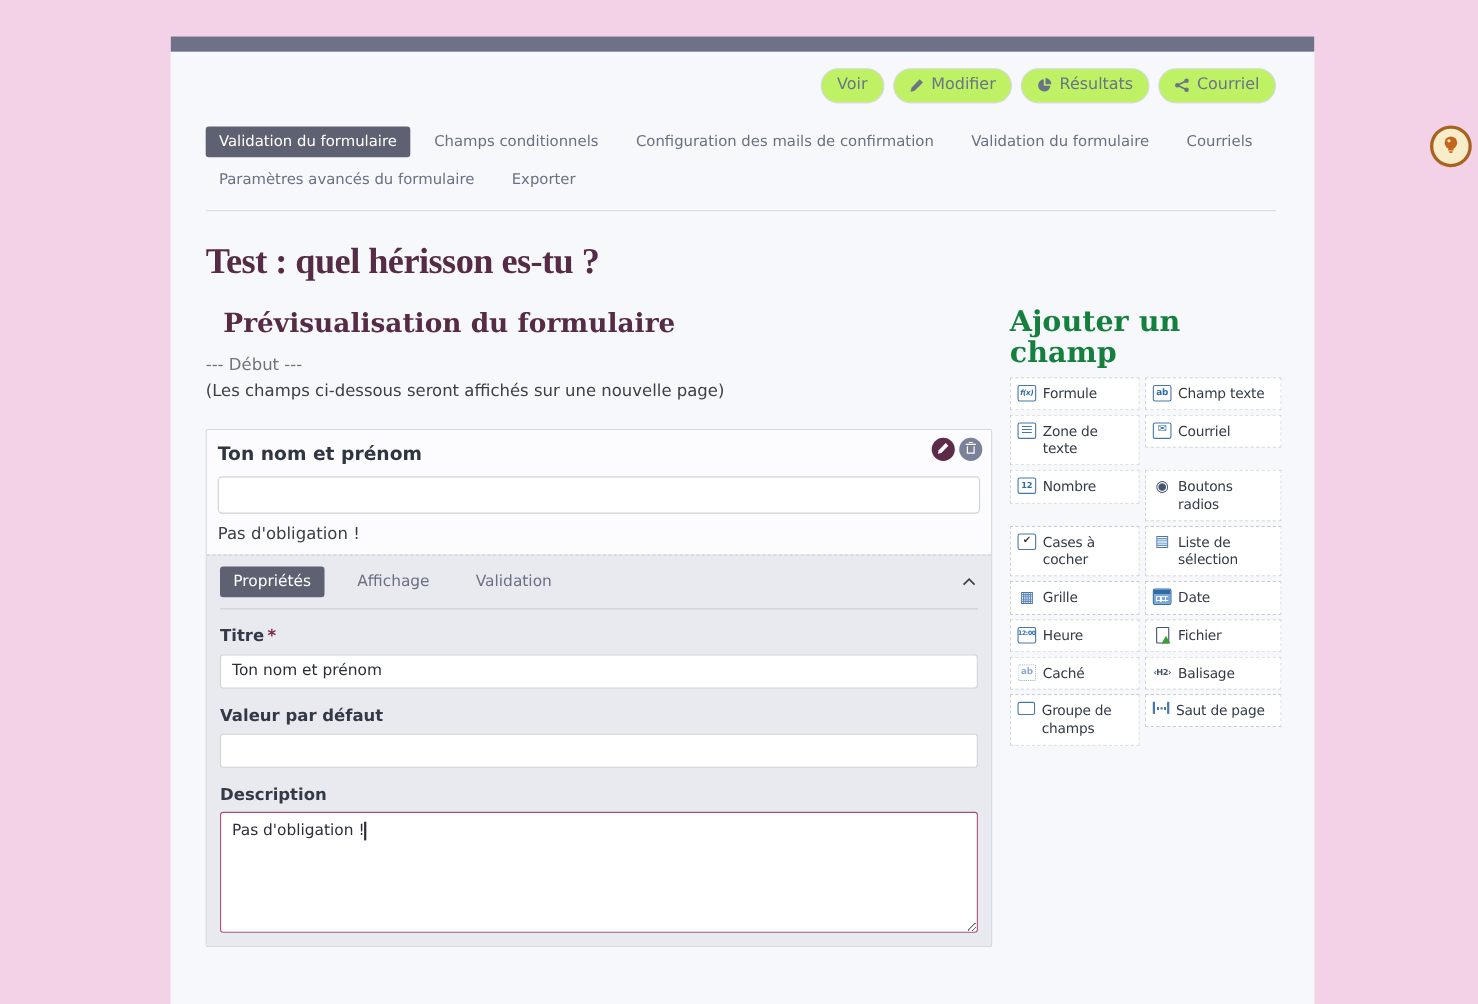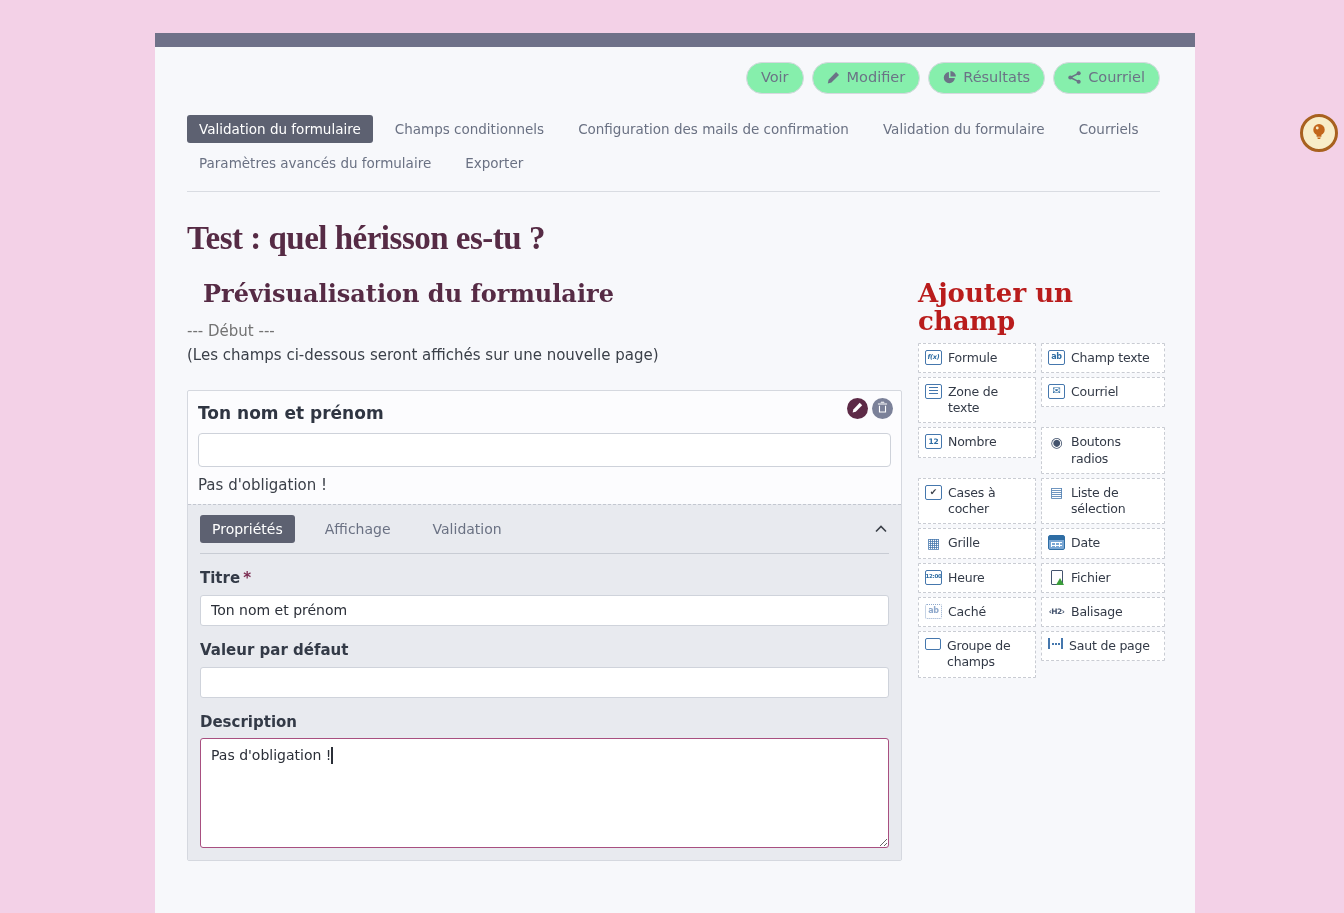--- a/index.html
+++ b/index.html
@@ -17,21 +17,21 @@
     overflow: hidden;
   }
   .topbar { height: 14px; background: #6f7189; }
   .card-inner { padding: 0 35px 0 32px; }
 
   
   .actions { display: flex; justify-content: flex-end; gap: 8px; margin-top: 15px; }
   .act {
     display: inline-flex; align-items: center; gap: 7px;
     padding: 5px 14px; border: 1px solid #d6d9df; border-radius: 16px;
-    background: #86efac; color: #6b7386; font-size: 14.5px;
+    background: #bef264; color: #6b7386; font-size: 14.5px;
     font-family: inherit; cursor: pointer; line-height: 1.35;
   }
   .act svg { display: block; }
 
   
   .tabs { margin-top: 21px; padding-bottom: 8px; border-bottom: 1px solid #d9dce2; }
   .tabrow { display: flex; flex-wrap: wrap; gap: 6px 10px; margin-bottom: 6px; align-items: center; }
   .tab {
     padding: 6px 12px; font-size: 13.5px; color: #6a7183;
     text-decoration: none; border-radius: 3px; cursor: pointer; white-space: nowrap;
@@ -98,21 +98,21 @@
   .ftextarea {
     display: block; width: 100%; height: 110px; resize: both;
     border: 1px solid #a84f80; border-radius: 3px; background: #fff;
     font-family: inherit; font-size: 14px; padding: 8px 10px; color: #2b2f38;
   }
   .caret { position: absolute; left: 131px; top: 9px; width: 1.5px; height: 17px; background: #2b2f38; }
 
   
   h2.add-heading {
     font-family: "DejaVu Serif", "Liberation Serif", serif;
-    font-size: 26px; line-height: 1.08; font-weight: 700; color: #b91c1c;
+    font-size: 26px; line-height: 1.08; font-weight: 700; color: #15803d;
     max-width: 175px;
   }
   .palette {
     margin-top: 8px; display: grid; grid-template-columns: 118px 124px;
     gap: 4px 5px; align-items: start;
   }
   .pal {
     display: flex; align-items: flex-start; gap: 6px; text-align: left;
     padding: 6px 6px; background: #fff; border: 1px dashed #c9ccd3; border-radius: 1px;
     font-family: inherit; font-size: 12.5px; letter-spacing: -0.2px; color: #333a47;

